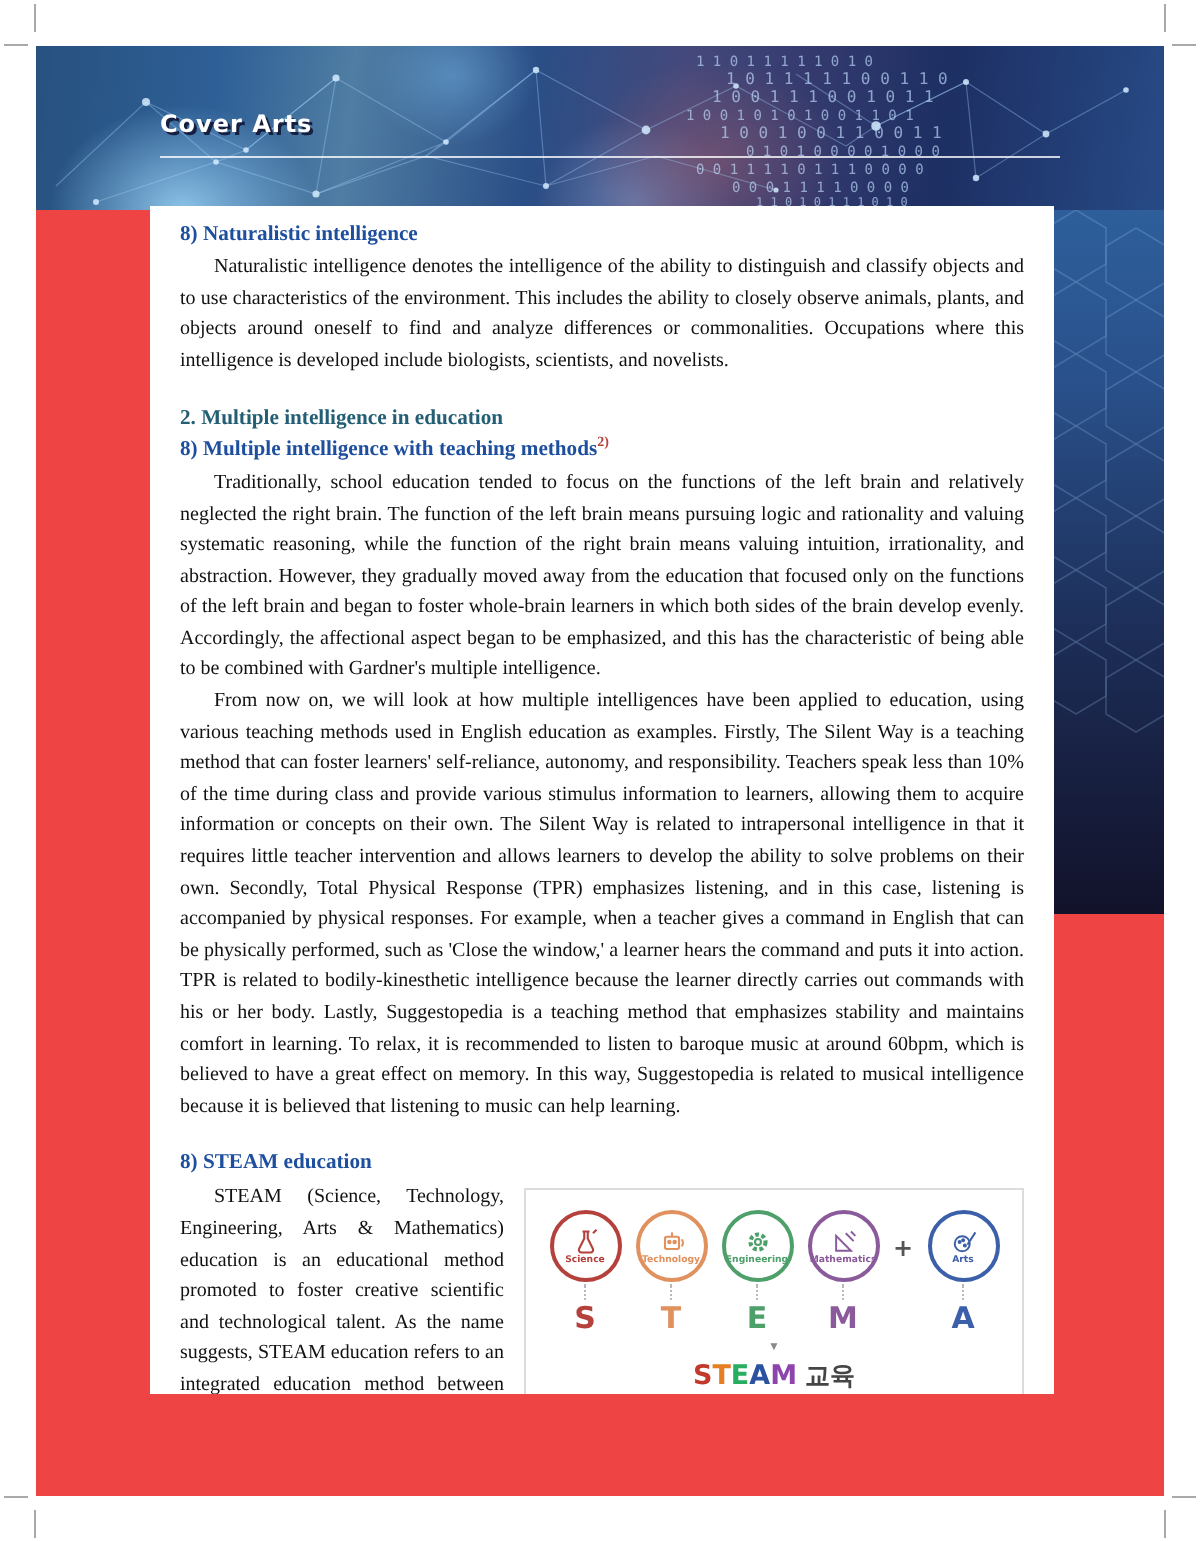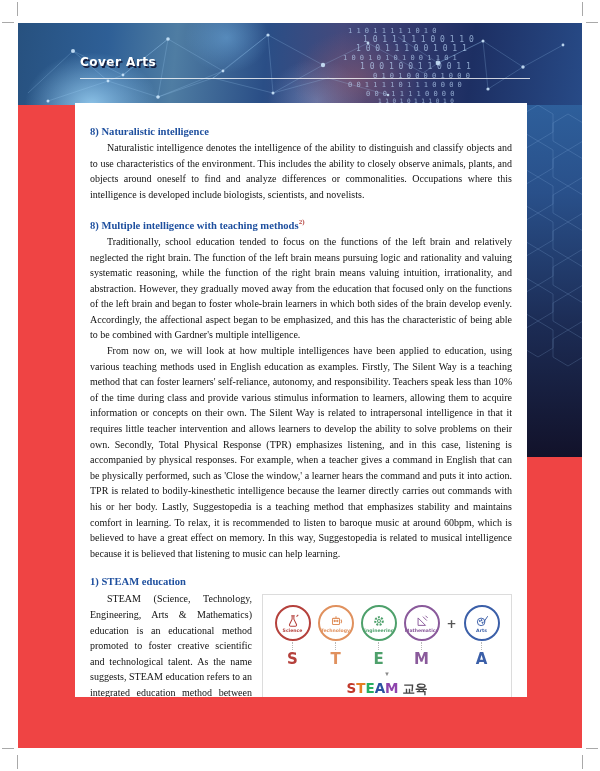--- a/index.html
+++ b/index.html
@@ -28,21 +28,21 @@
     background:linear-gradient(180deg, #2e5f9b 0%, #29508a 25%, #1c2c55 62%, #12122a 100%); }
   .right-strip svg { opacity:.45; }
 
   .cover-story { position:absolute; left:62px; top:32px; color:#ffffff;
     font-family:"DejaVu Sans", sans-serif; font-weight:bold; font-size:12px; letter-spacing:0.5px;
     text-shadow:1.5px 1.5px 0 rgba(15,15,45,0.85); }
   .header-rule { position:absolute; left:62px; top:55px; width:450px; height:1px; background:rgba(255,255,255,0.78); }
 
   
   .panel { position:absolute; left:57px; top:80px; width:452px; height:594px; background:#ffffff;
-    padding:23px 15px 0 15px; overflow:hidden; }
+    padding:9px 15px 0 15px; overflow:hidden; }
 
   .h-blue { color:#1e4f9e; font-weight:bold; font-size:10.6px; }
   .h-teal { color:#235e74; font-weight:bold; font-size:10.6px; }
   .panel p { font-size:10px; line-height:15.6px; text-align:justify; color:#111; text-indent:17px; }
   sup.ref { color:#b5413c; font-size:7px; font-weight:bold; }
 
   .sec-naturalistic { margin-bottom:16px; }
   .sec-naturalistic h3 { margin-bottom:3px; }
   .sec-multiple h3 { margin-bottom:2px; }
   .sec-multiple h4 { margin-bottom:3px; }
@@ -152,27 +152,28 @@
   </div>
 
   <div class="panel">
 
     <div class="sec-naturalistic">
       <h3 class="h-blue">8) Naturalistic intelligence</h3>
       <p>Naturalistic intelligence denotes the intelligence of the ability to distinguish and classify objects and to use characteristics of the environment. This includes the ability to closely observe animals, plants, and objects around oneself to find and analyze differences or commonalities. Occupations where this intelligence is developed include biologists, scientists, and novelists.</p>
     </div>
 
     <div class="sec-multiple">
+      <h3 class="h-teal">2. Multiple intelligence in education</h3>
       <h4 class="h-blue"><span>8) Multiple intelligence with teaching methods</span><sup class="ref">2)</sup></h4>
       <p>Traditionally, school education tended to focus on the functions of the left brain and relatively neglected the right brain. The function of the left brain means pursuing logic and rationality and valuing systematic reasoning, while the function of the right brain means valuing intuition, irrationality, and abstraction. However, they gradually moved away from the education that focused only on the functions of the left brain and began to foster whole-brain learners in which both sides of the brain develop evenly. Accordingly, the affectional aspect began to be emphasized, and this has the characteristic of being able to be combined with Gardner's multiple intelligence.</p>
       <p>From now on, we will look at how multiple intelligences have been applied to education, using various teaching methods used in English education as examples. Firstly, The Silent Way is a teaching method that can foster learners' self-reliance, autonomy, and responsibility. Teachers speak less than 10% of the time during class and provide various stimulus information to learners, allowing them to acquire information or concepts on their own. The Silent Way is related to intrapersonal intelligence in that it requires little teacher intervention and allows learners to develop the ability to solve problems on their own. Secondly, Total Physical Response (TPR) emphasizes listening, and in this case, listening is accompanied by physical responses. For example, when a teacher gives a command in English that can be physically performed, such as 'Close the window,' a learner hears the command and puts it into action. TPR is related to bodily-kinesthetic intelligence because the learner directly carries out commands with his or her body. Lastly, Suggestopedia is a teaching method that emphasizes stability and maintains comfort in learning. To relax, it is recommended to listen to baroque music at around 60bpm, which is believed to have a great effect on memory. In this way, Suggestopedia is related to musical intelligence because it is believed that listening to music can help learning.</p>
     </div>
 
     <div class="sec-steam">
-      <h3 class="h-blue">1) STEAM education</h3>
+      <h3 class="h-blue">8) STEAM education</h3>
 
       <div class="figure">
         <div class="figure-box">
           <div class="circles-row">
 
             <div class="steam-col">
               <div class="circle" style="color: rgb(181, 65, 60);">
                 <svg width="14" height="14" viewBox="0 0 16 16" fill="none" stroke="currentColor" stroke-width="1.2">
                   <path d="M6 2h4 M7 2v4 L4 12 a1.5 1.5 0 0 0 1.4 2 h5.2 a1.5 1.5 0 0 0 1.4-2 L9 6 V2"></path>
                   <line x1="12" y1="3" x2="14" y2="1"></line>

